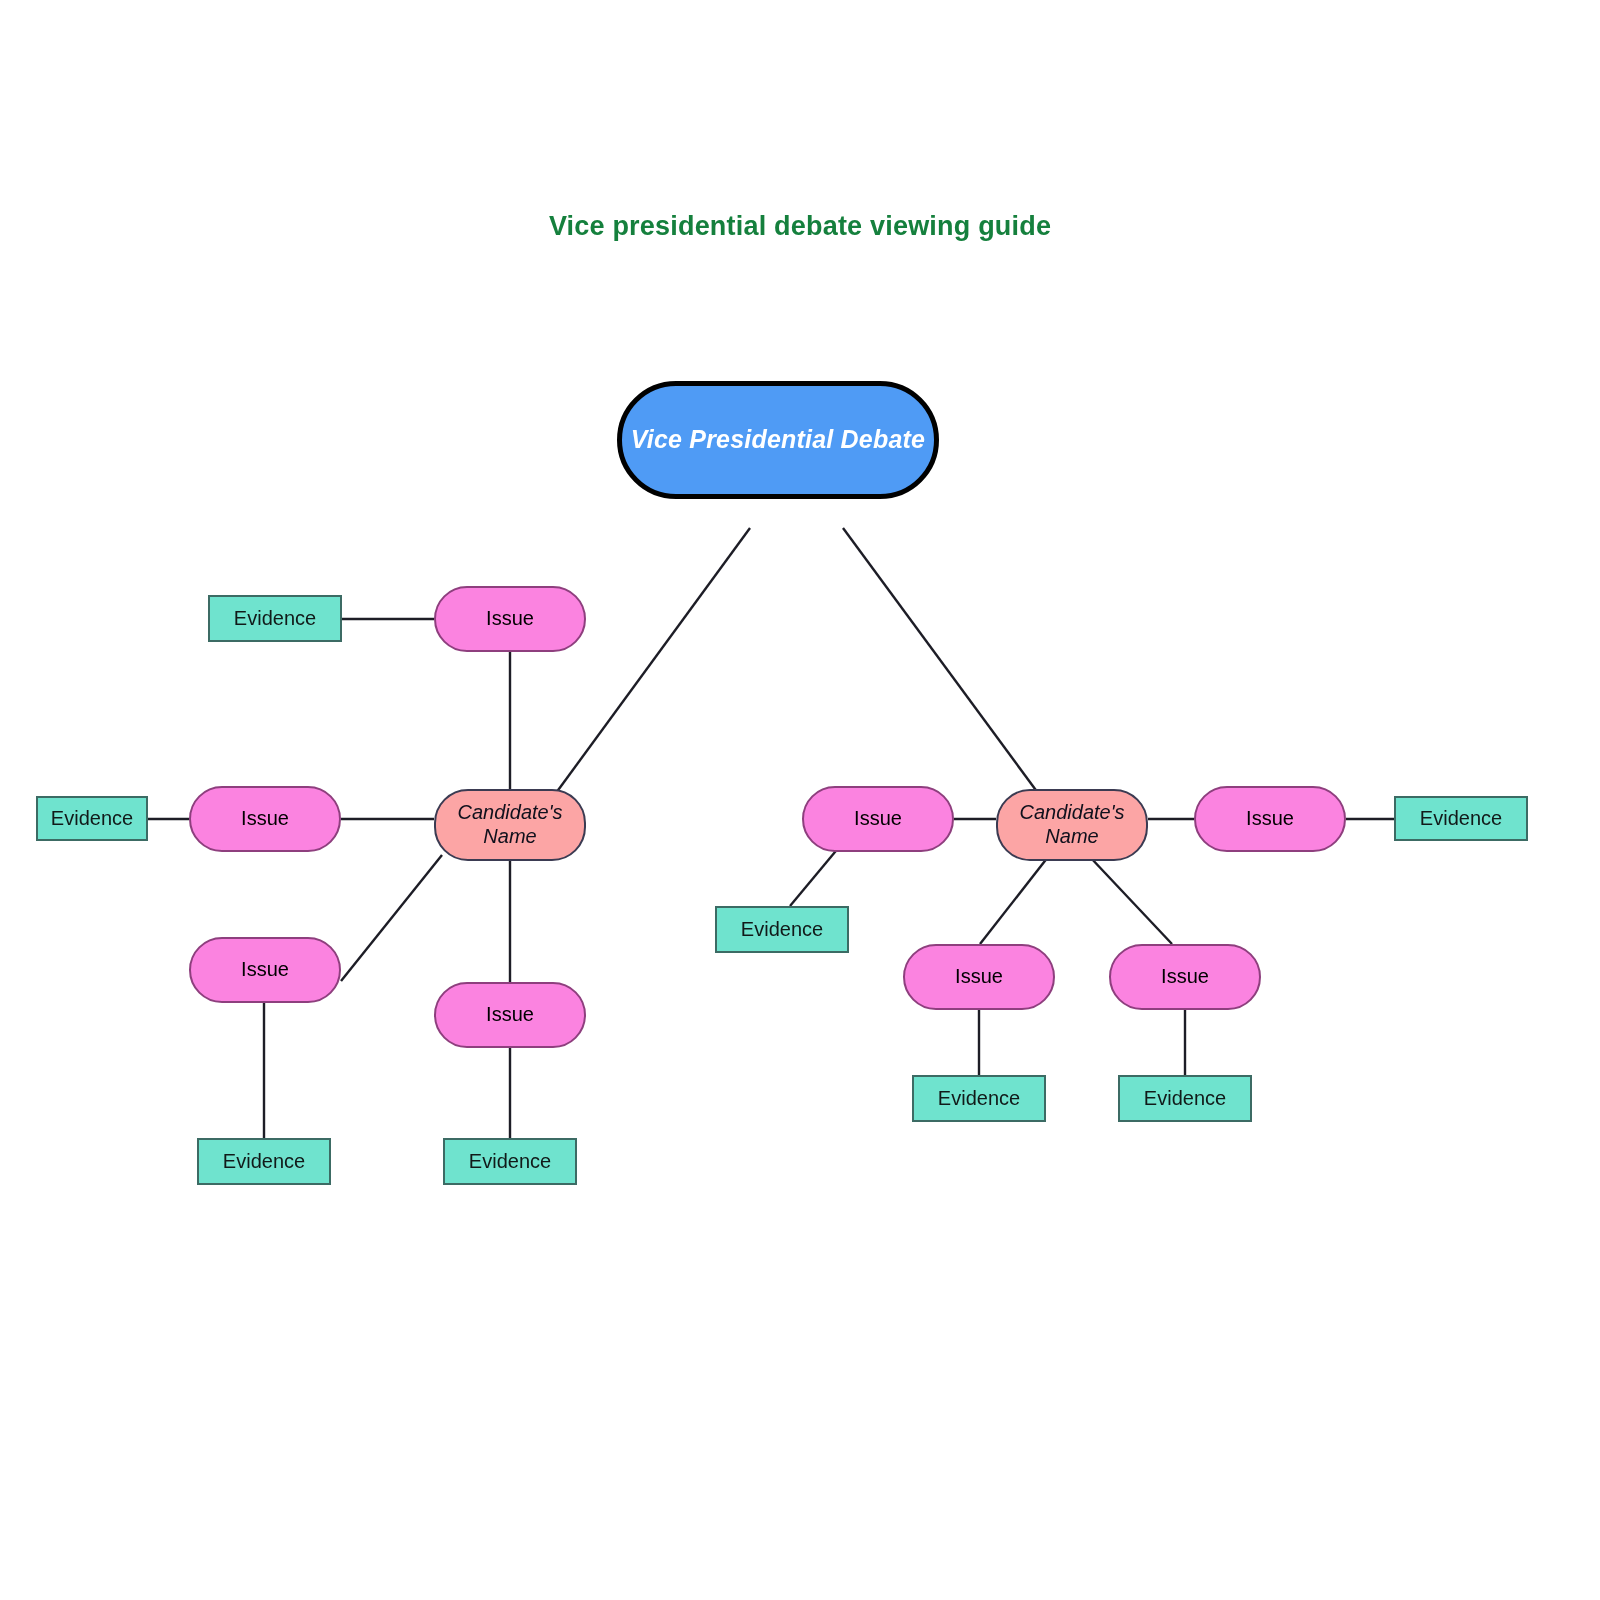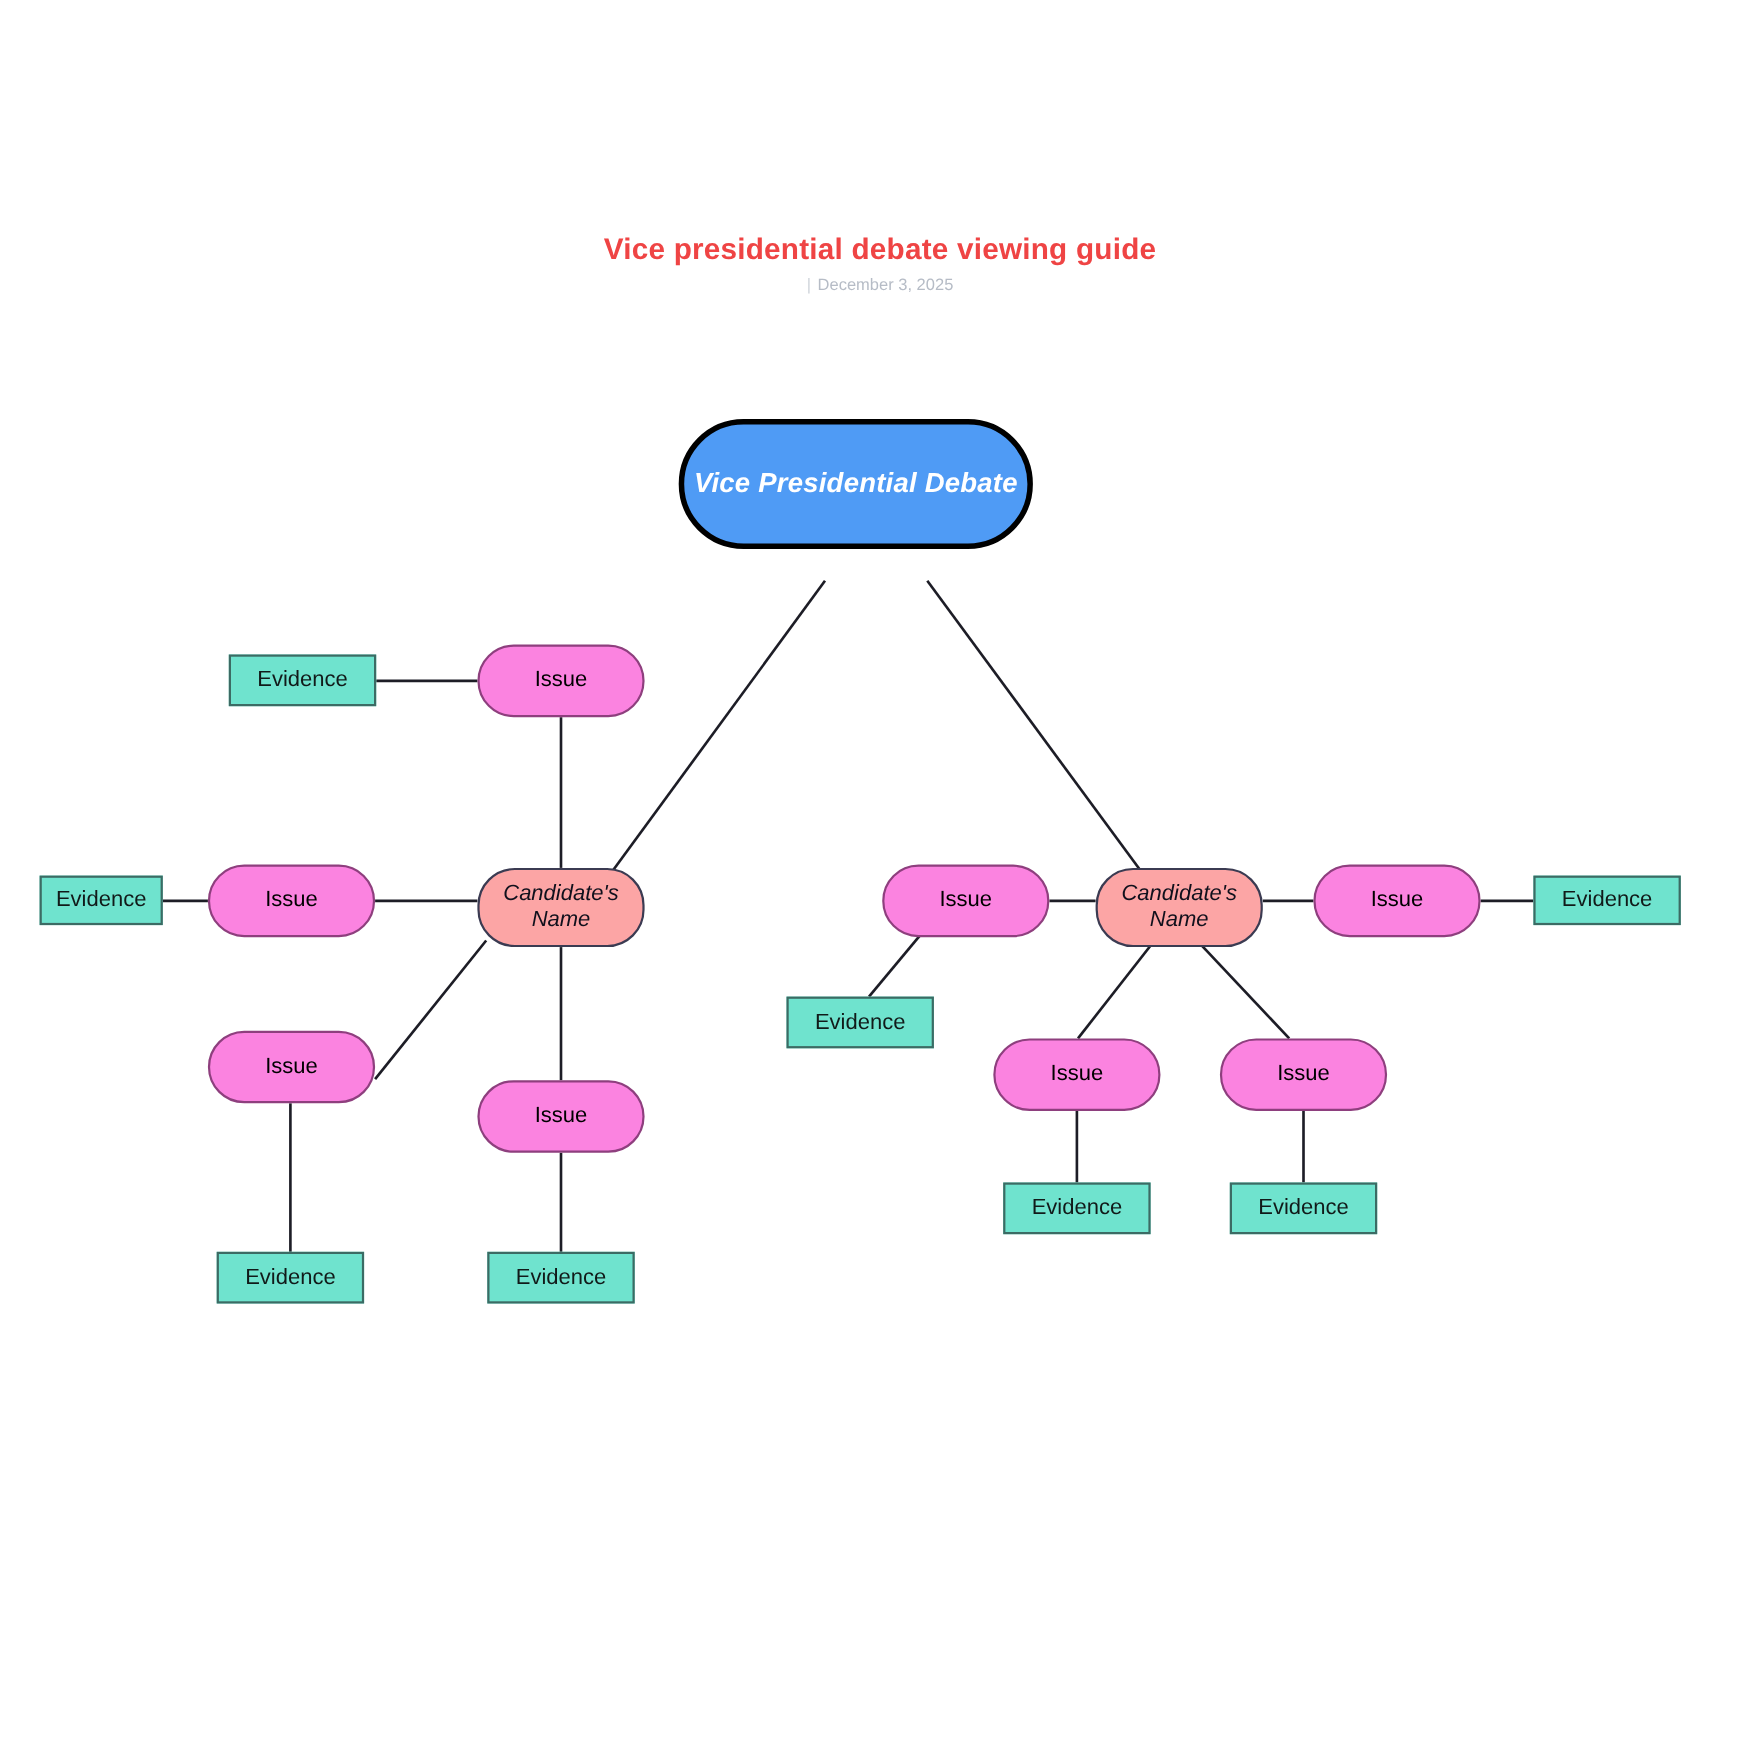--- a/index.html
+++ b/index.html
@@ -26,21 +26,21 @@
     position: absolute;
     top: 210px;
     left: 0;
     width: 1600px;
     text-align: center;
     pointer-events: none;
   }
   .doc-title {
     font-size: 27px;
     font-weight: bold;
-    color: #ef4444;
+    color: #15803d;
     letter-spacing: 0.2px;
     line-height: 1.2;
   }
   .doc-subline {
     margin-top: 9px;
     font-size: 15px;
     color: #b6bcc6;
     line-height: 1.2;
   }
   .doc-subline .bar {
@@ -106,23 +106,20 @@
     align-items: center;
   }
 </style>
 </head>
 <body>
 
 <div id="canvas">
 
   <div class="doc-header">
     <div class="doc-title">Vice presidential debate viewing guide</div>
-    <div class="doc-subline">
-      <span class="bar">|</span><span>December 3, 2025</span>
-    </div>
   </div>
 
   <svg id="edges" viewBox="0 0 1600 1600" xmlns="http://www.w3.org/2000/svg">
       <line x1="750" y1="528" x2="556" y2="793" stroke="#1d1d26" stroke-width="2.4"></line>
       <line x1="843" y1="528" x2="1038" y2="793" stroke="#1d1d26" stroke-width="2.4"></line>
       <line x1="510" y1="789" x2="510" y2="652" stroke="#1d1d26" stroke-width="2.4"></line>
       <line x1="434" y1="819" x2="341" y2="819" stroke="#1d1d26" stroke-width="2.4"></line>
       <line x1="442" y1="855" x2="341" y2="981" stroke="#1d1d26" stroke-width="2.4"></line>
       <line x1="510" y1="861" x2="510" y2="982" stroke="#1d1d26" stroke-width="2.4"></line>
       <line x1="434" y1="619" x2="342" y2="619" stroke="#1d1d26" stroke-width="2.4"></line>

